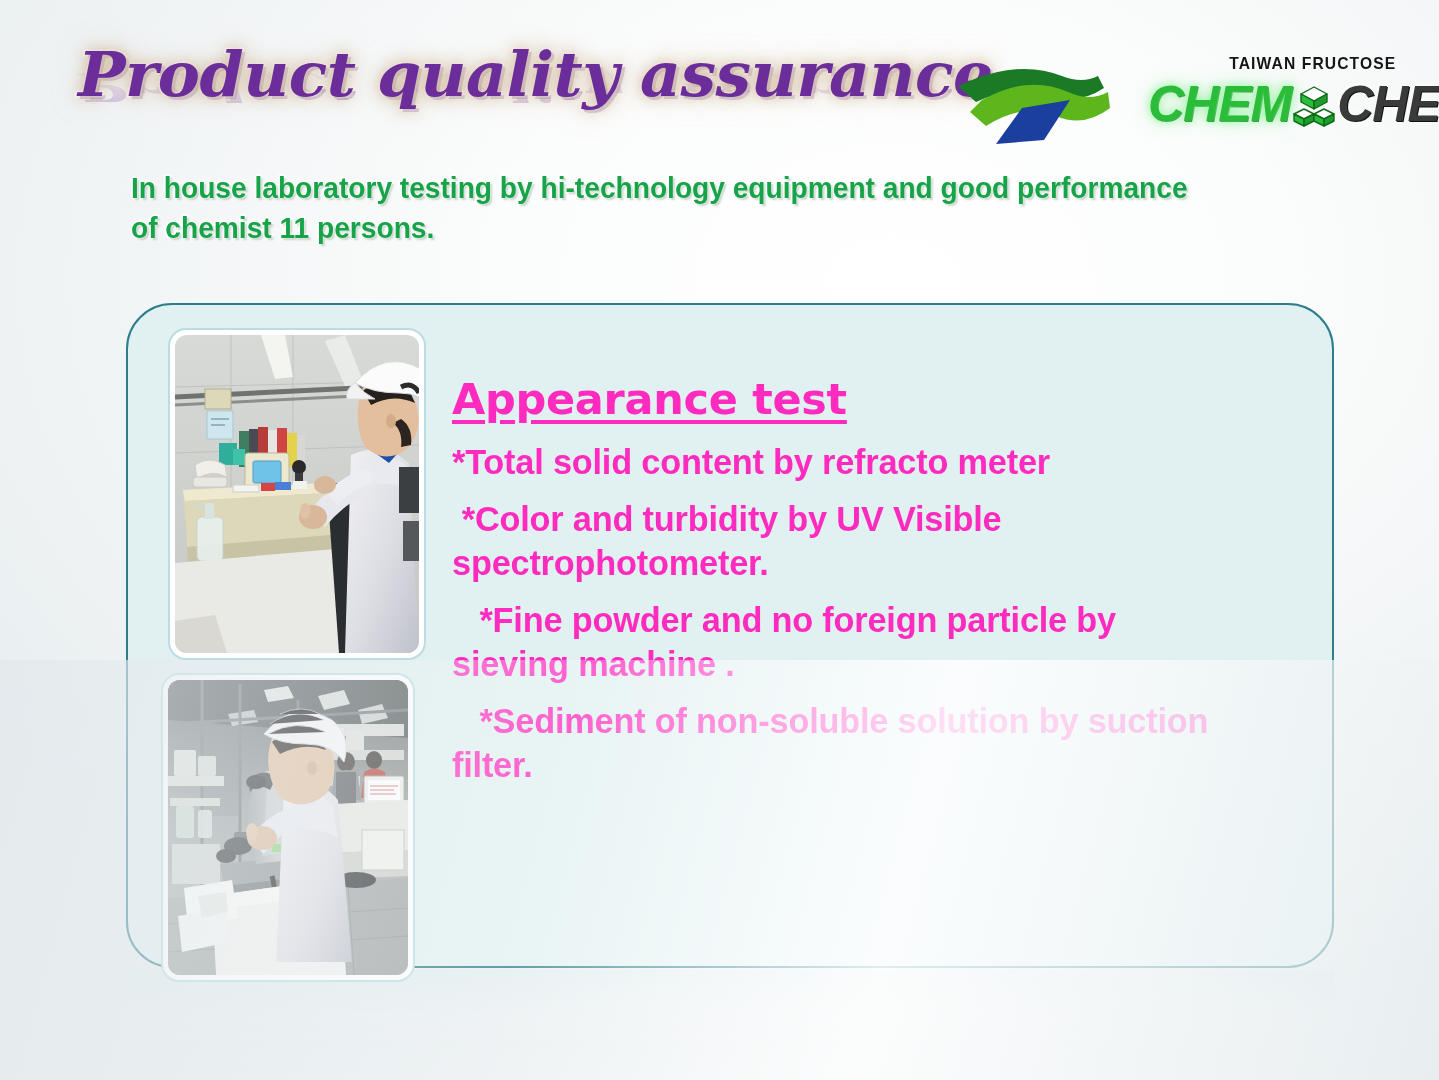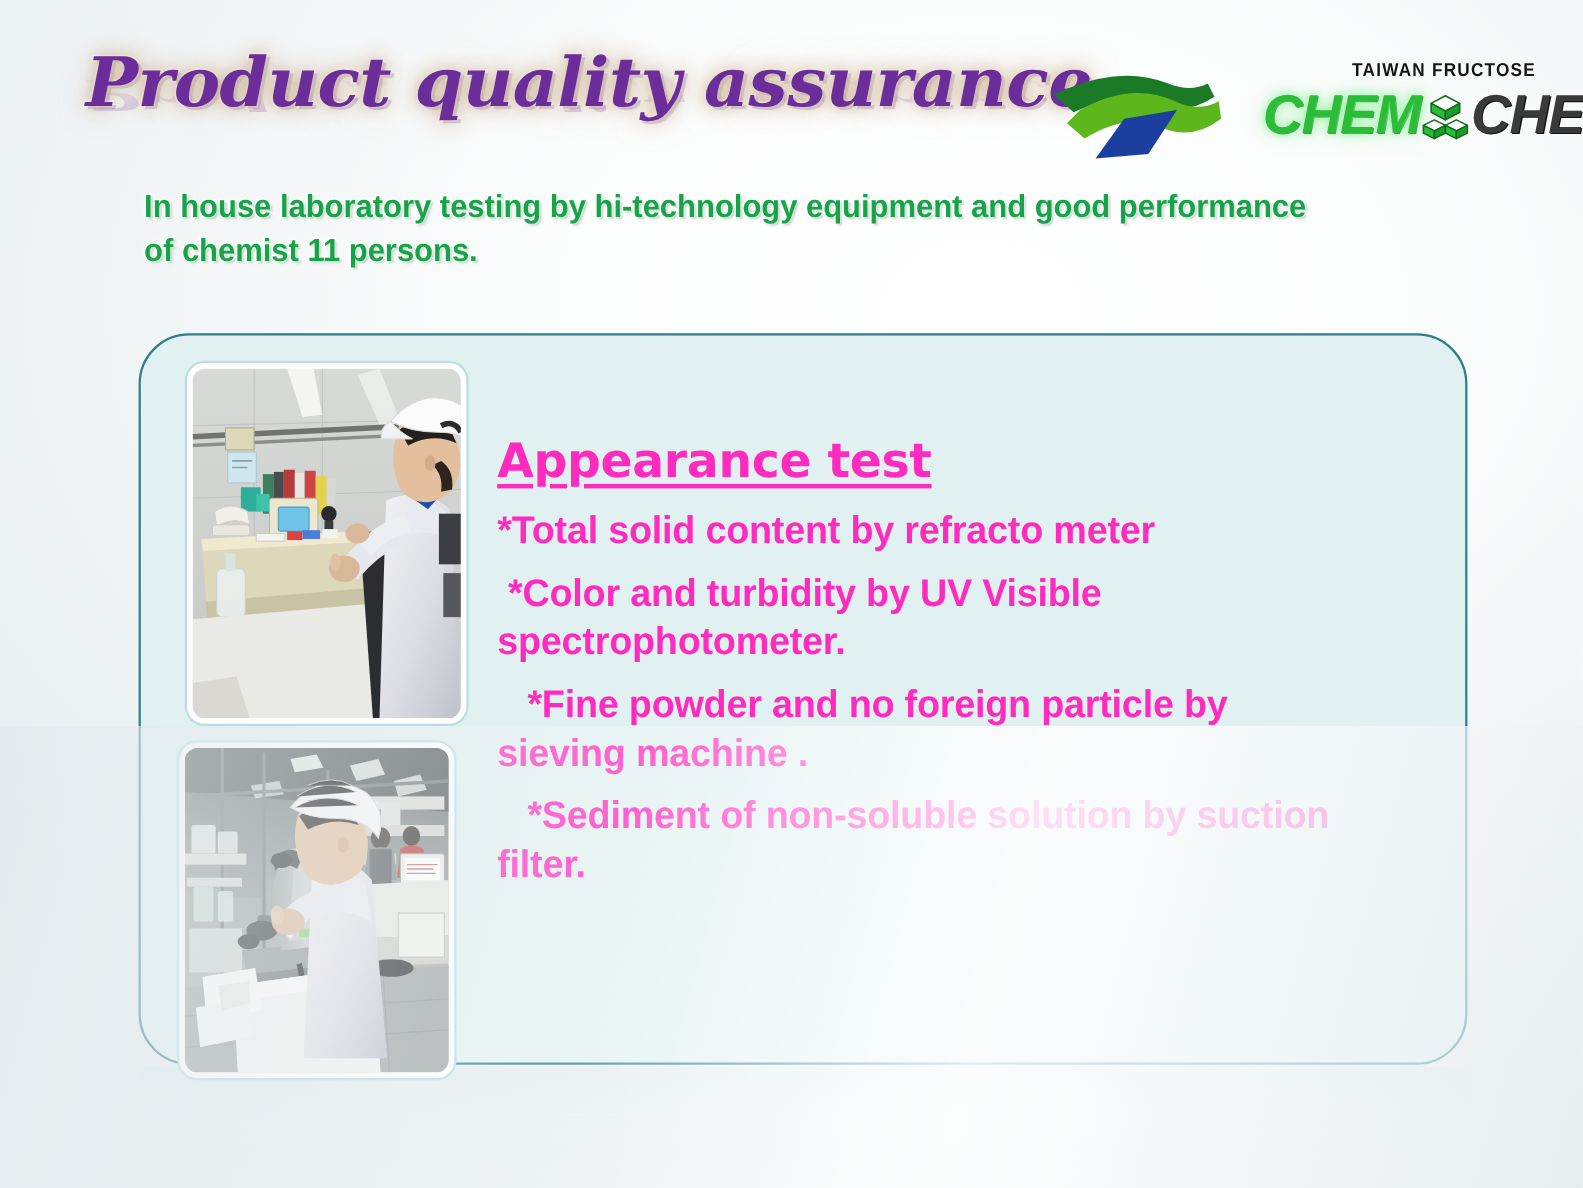--- a/index.html
+++ b/index.html
@@ -186,21 +186,21 @@
     border-radius: 12px;
     overflow: hidden;
     position: relative;
   }
   .photo-inner svg { display: block; width: 100%; height: 100%; }
 
   
   #body-text {
     position: absolute;
     left: 452px;
-    top: 393px;
+    top: 372px;
     width: 800px;
   }
   #appearance-heading {
     font-family: "DejaVu Sans", sans-serif;
     font-weight: bold;
     font-size: 43px;
     line-height: 54px;
     color: #ff2bbf;
     text-decoration: underline;
     text-underline-offset: 6px;

